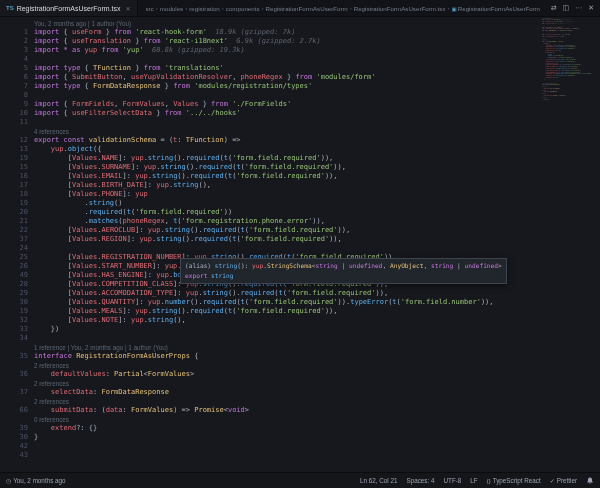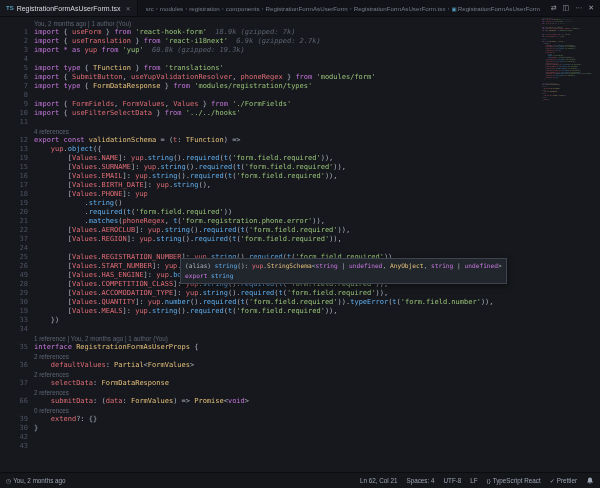--- a/index.html
+++ b/index.html
@@ -205,20 +205,24 @@
         </div>
         <div class="row code">
           <span class="ln">30</span>
           <span class="tx"><span class="c-p">        [</span><span class="c-v">Values</span><span class="c-p">.</span><span class="c-v">QUANTITY</span><span class="c-p">]: </span><span class="c-v">yup</span><span class="c-p">.</span><span class="c-f">number</span><span class="c-p">().</span><span class="c-f">required</span><span class="c-p">(</span><span class="c-f">t</span><span class="c-p">(</span><span class="c-s">'form.field.required'</span><span class="c-p">)).</span><span class="c-f">typeError</span><span class="c-p">(</span><span class="c-f">t</span><span class="c-p">(</span><span class="c-s">'form.field.number'</span><span class="c-p">)),</span></span>
         </div>
         <div class="row code">
           <span class="ln">19</span>
           <span class="tx"><span class="c-p">        [</span><span class="c-v">Values</span><span class="c-p">.</span><span class="c-v">MEALS</span><span class="c-p">]: </span><span class="c-v">yup</span><span class="c-p">.</span><span class="c-f">string</span><span class="c-p">().</span><span class="c-f">required</span><span class="c-p">(</span><span class="c-f">t</span><span class="c-p">(</span><span class="c-s">'form.field.required'</span><span class="c-p">)),</span></span>
         </div>
         <div class="row code">
+          <span class="ln">32</span>
+          <span class="tx"><span class="c-p">        [</span><span class="c-v">Values</span><span class="c-p">.</span><span class="c-v">NOTE</span><span class="c-p">]: </span><span class="c-v">yup</span><span class="c-p">.</span><span class="c-f">string</span><span class="c-p">(),</span></span>
+        </div>
+        <div class="row code">
           <span class="ln">33</span>
           <span class="tx"><span class="c-p">    })</span></span>
         </div>
         <div class="row code">
           <span class="ln">34</span>
           <span class="tx"></span>
         </div>
         <div class="row blame">
           <span class="ln"></span>
           <span class="tx">1 reference | You, 2 months ago | 1 author (You)</span>

